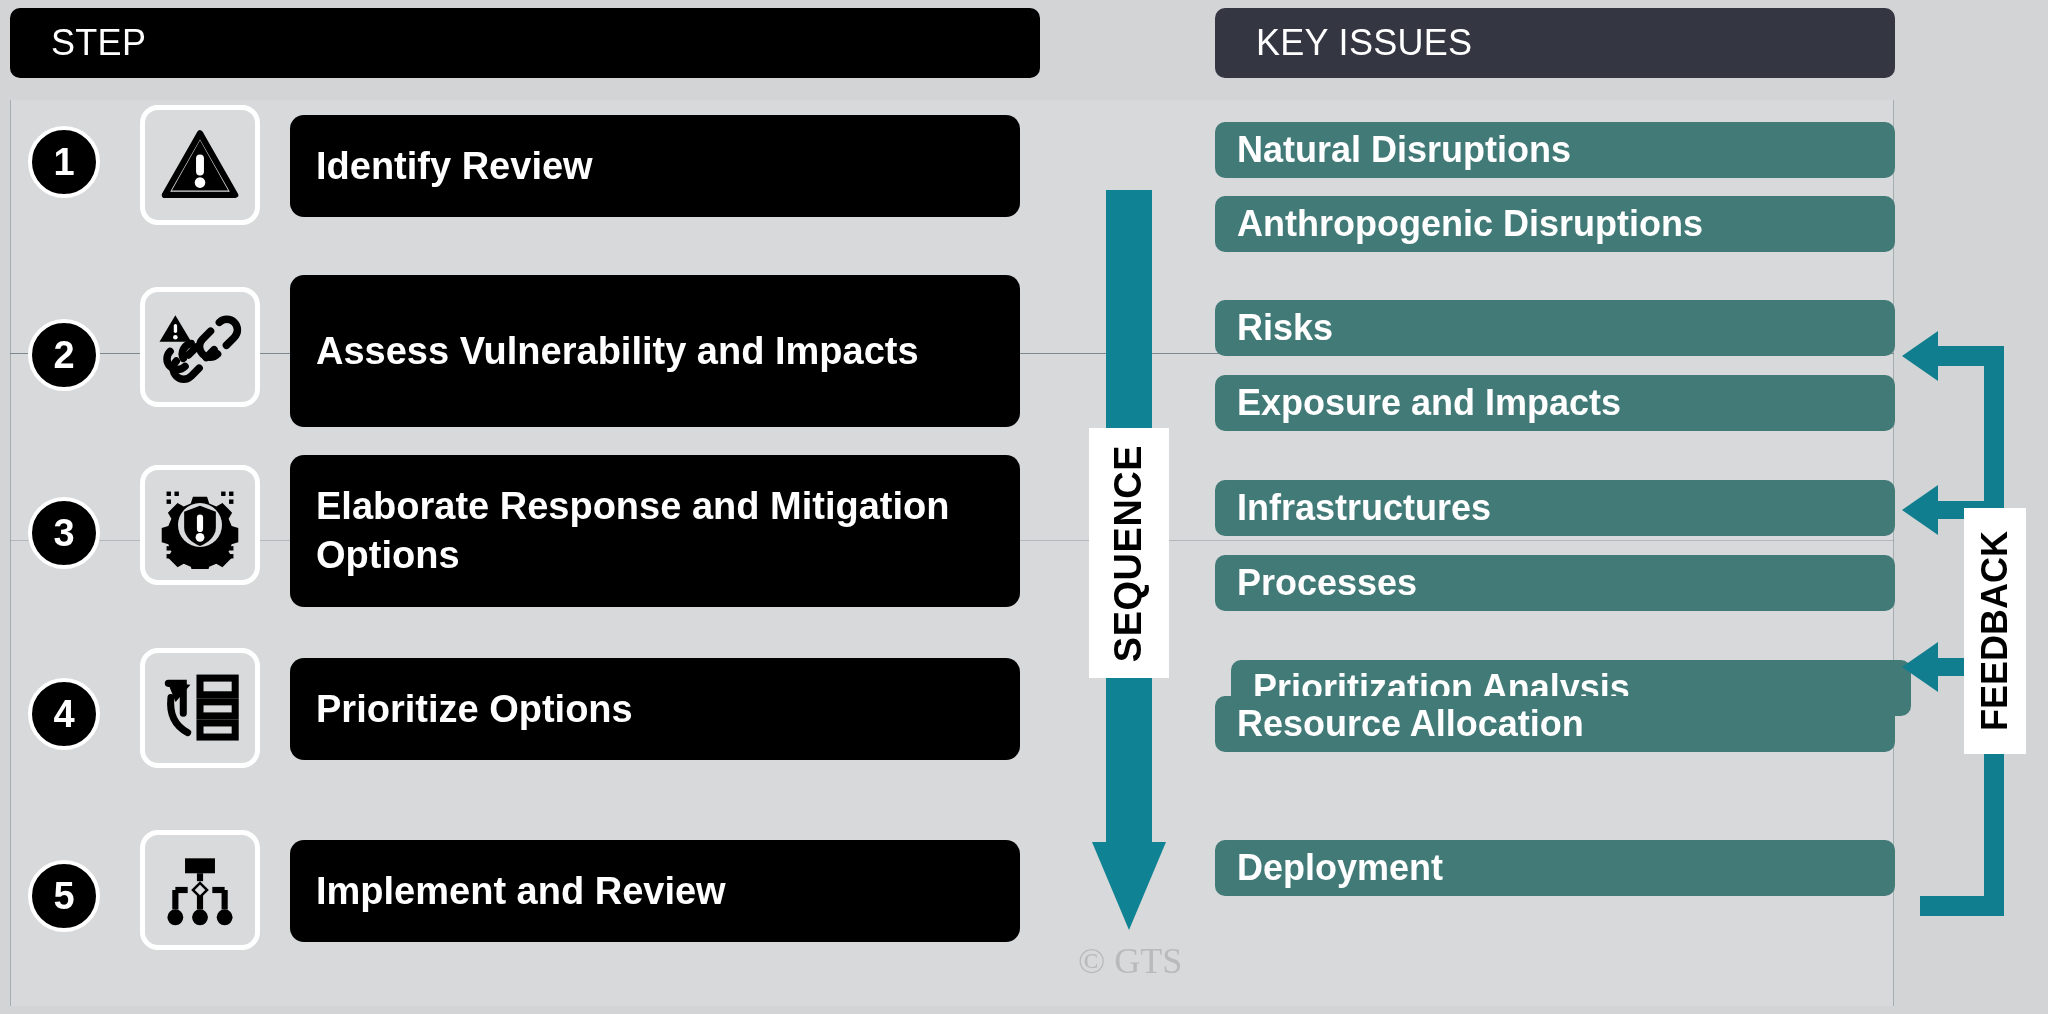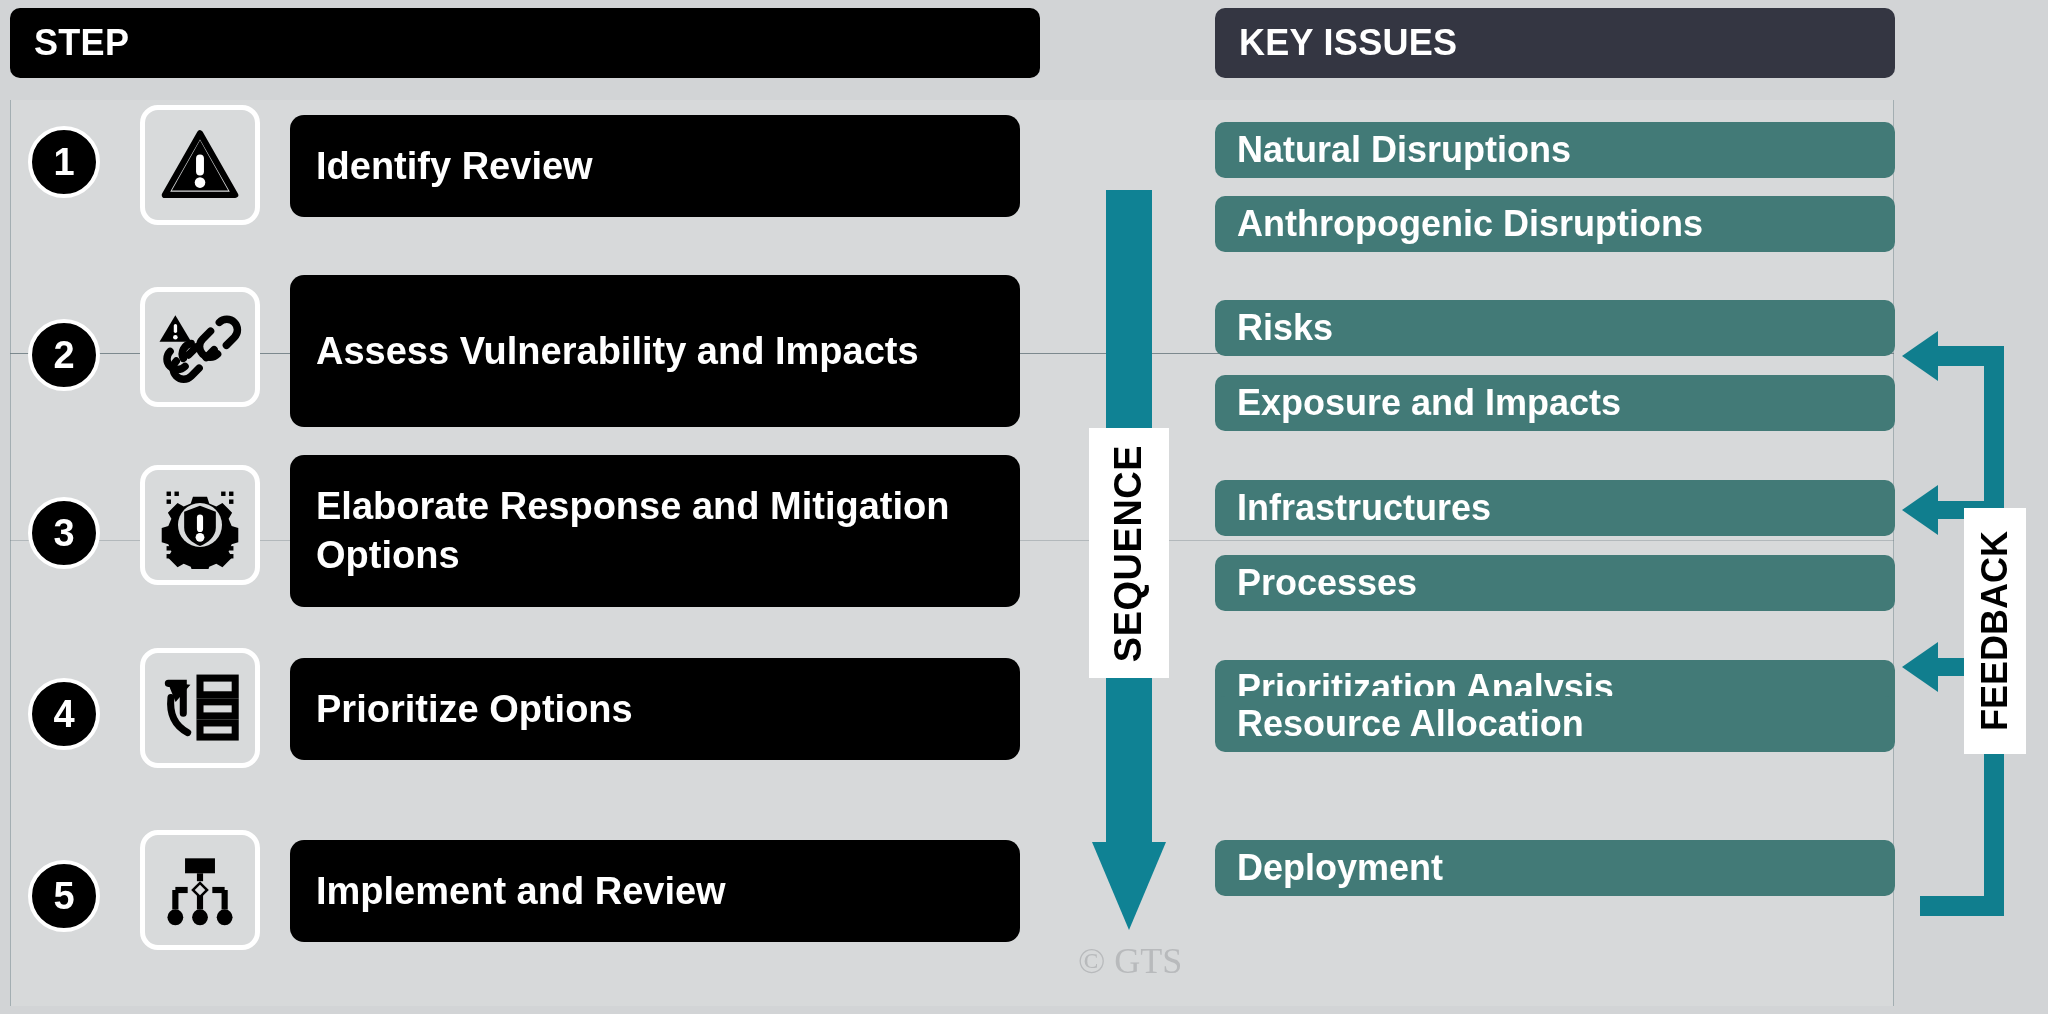--- a/index.html
+++ b/index.html
@@ -10,22 +10,22 @@
     overflow: hidden;
   }
   #root { position: relative; width: 2048px; height: 1014px; }
 
   
   .hdr {
     position: absolute; top: 8px; height: 70px;
     border-radius: 10px; display: flex; align-items: center;
   }
   .hdr span {
-    color: #fff; font-weight: bold; font-size: 36px;
-    letter-spacing: .3px; padding-left: 24px;
+    color: #fff; font-weight: normal; font-size: 36px;
+    letter-spacing: .3px; padding-left: 41px;
     font-family: "Liberation Sans", sans-serif;
   }
   #hdr-step { left: 10px; width: 1030px; background: #000000; }
   #hdr-key  { left: 1215px; width: 680px; background: #343642; }
 
   
   #band {
     position: absolute; left: 10px; top: 100px;
     width: 1884px; height: 906px;
     background: #d7d9da;
@@ -265,21 +265,21 @@
           <rect x="50" y="16" width="40" height="19"></rect>
           <rect x="50" y="43" width="40" height="16"></rect>
           <rect x="50" y="67" width="40" height="16"></rect>
         </g>
       </svg>
     </div>
     <div class="steppill" style="left:290px; top:18px; width:730px; height:102px;">
       <span>Prioritize Options</span>
     </div>
   </div>
-  <div class="kpill" style="top:660px;">
+  <div class="kpill" style="top:660px;margin-left:16px;">
     <span>Prioritization Analysis</span>
   </div>
   <div class="kpill" style="top:696px;">
     <span>Resource Allocation</span>
   </div>
 
   <div class="srow" style="top:822px; height:150px;">
     <div class="num" style="left:28px; top:38px;">5</div>
     <div class="icobox" style="left:140px; top:8px;">
       <svg viewBox="0 0 100 100">

